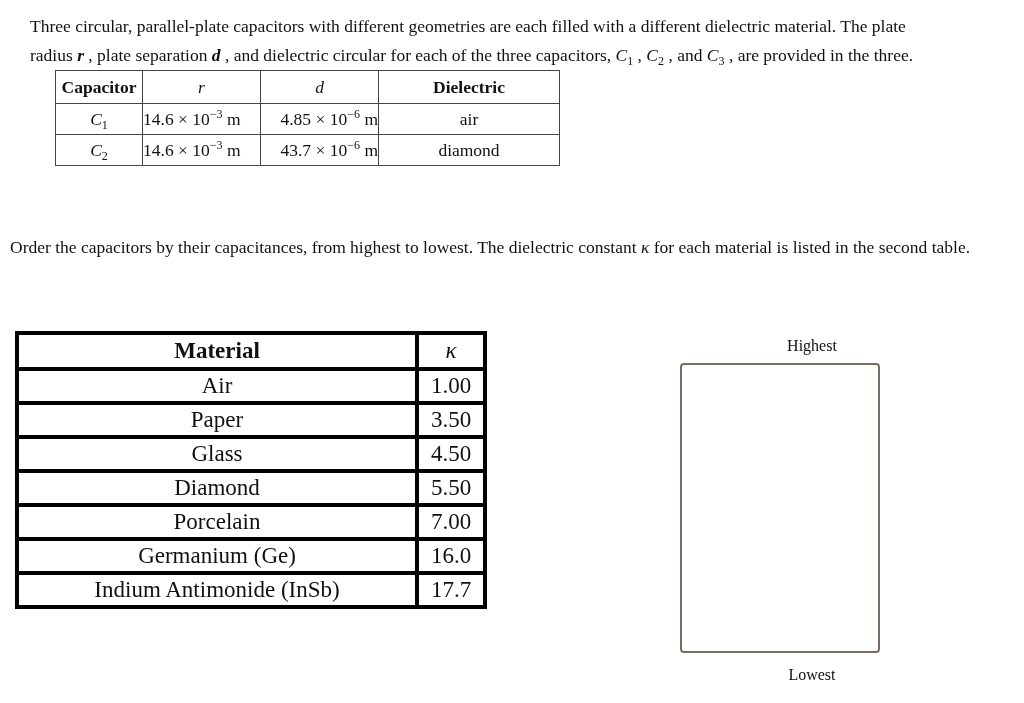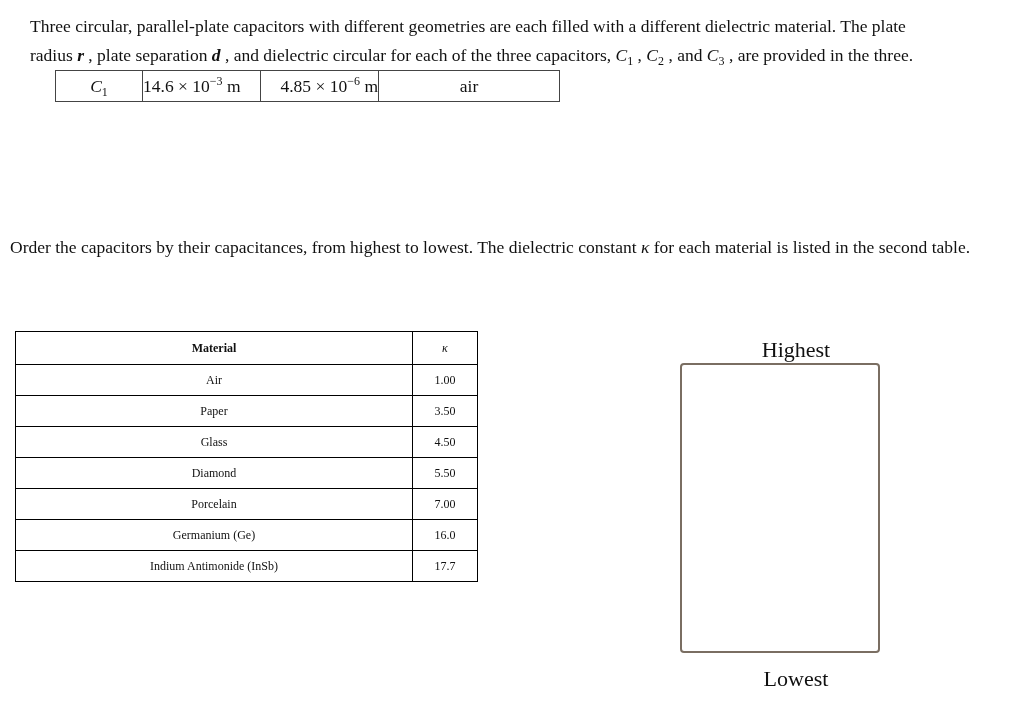--- a/index.html
+++ b/index.html
@@ -28,52 +28,64 @@
     #cap-table td { height: 30px; }
     #cap-table tr.tall td { height: 56px; line-height: 25px; }
     #cap-table .c-cap { width: 86px; }
     #cap-table .c-r { width: 117px; text-align: left; }
     #cap-table .c-d { width: 117px; text-align: right; }
     #cap-table .c-diel { width: 180px; }
     #cap-table th.c-r, #cap-table th.c-d { text-align: center; font-style: italic; font-weight: normal; }
 
     #mat-table { left: 15px; top: 331px; }
     #mat-table td, #mat-table th {
-      border: 1px solid #000000; text-align: center; font-size: 12px; height: 30px; padding: 0;
+      border: 4px solid #000000; text-align: center; font-size: 23px; height: 30px; padding: 0;
     }
     #mat-table th { font-weight: bold; height: 32px; }
     #mat-table .m-name { width: 396px; }
     #mat-table .m-k { width: 64px; }
     #mat-table th.m-k { font-weight: normal; font-style: italic; }
 
     #rank-label-high, #rank-label-low {
-      position: absolute; left: 696px; width: 200px; text-align: center; font-size: 22px;
+      position: absolute; left: 712px; width: 200px; text-align: center; font-size: 16px;
     }
     #rank-label-high { top: 337px; }
     #rank-label-low { top: 666px; }
     #rank-box {
       position: absolute; left: 680px; top: 363px; width: 196px; height: 286px;
       border: 2px solid #7a6e62; border-radius: 4px; background: #fff;
     }
   </style>
 </head>
 <body>
 
 <div id="intro" class="para">
   <span>Three circular, parallel-plate capacitors with different geometries are each filled with a different dielectric material. The plate</span><br>
   <span>radius </span><b><i>r</i></b><span> , plate separation </span><b><i>d</i></b><span> , and dielectric circular for each of the three capacitors, </span><i><span>C</span><sub>1</sub></i><span> , </span><i><span>C</span><sub>2</sub></i><span> , and </span><i><span>C</span><sub>3</sub></i><span> , are provided in the three.</span>
 </div>
 
 <table id="cap-table">
   <tbody>
+      <tr>
+    <th class="c-cap">Capacitor</th>
+    <th class="c-r">r</th>
+    <th class="c-d">d</th>
+    <th class="c-diel">Dielectric</th>
+  </tr>
   <tr>
     <td class="c-cap"><i><span>C</span><sub>1</sub></i></td>
     <td class="c-r"><span>14.6 × 10</span><sup>−3</sup><span> m</span></td>
     <td class="c-d"><span>4.85 × 10</span><sup>−6</sup><span> m</span></td>
     <td class="c-diel">air</td>
+  </tr>
+  <tr>
+    <td class="c-cap"><i><span>C</span><sub>2</sub></i></td>
+    <td class="c-r"><span>14.6 × 10</span><sup>−3</sup><span> m</span></td>
+    <td class="c-d"><span>43.7 × 10</span><sup>−6</sup><span> m</span></td>
+    <td class="c-diel">diamond</td>
   </tr>
 </tbody>
   </table>
 
 <div id="order" class="para">
   <span>Order the capacitors by their capacitances, from highest to lowest. The dielectric constant </span><i>κ</i><span> for each material is listed in the second table.</span>
 </div>
 
 <table id="mat-table">
   <tbody>

